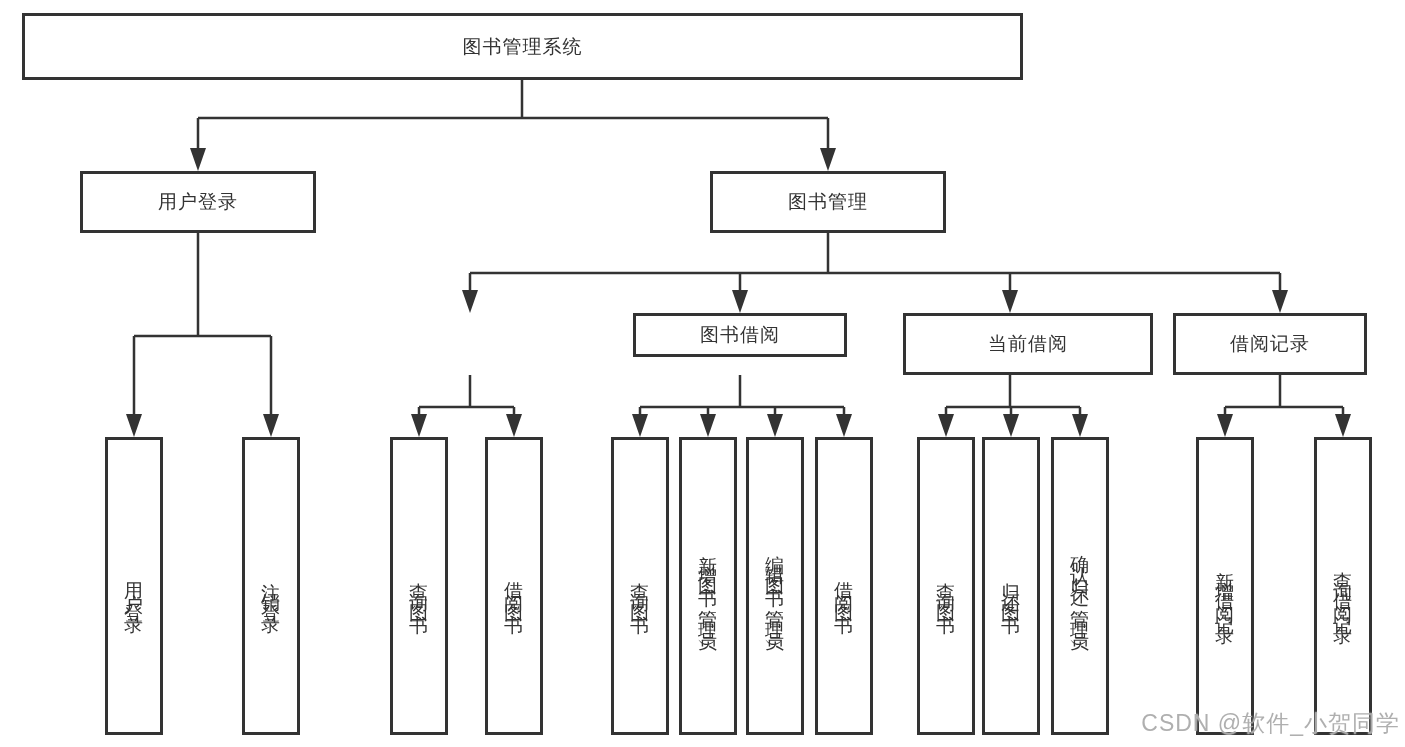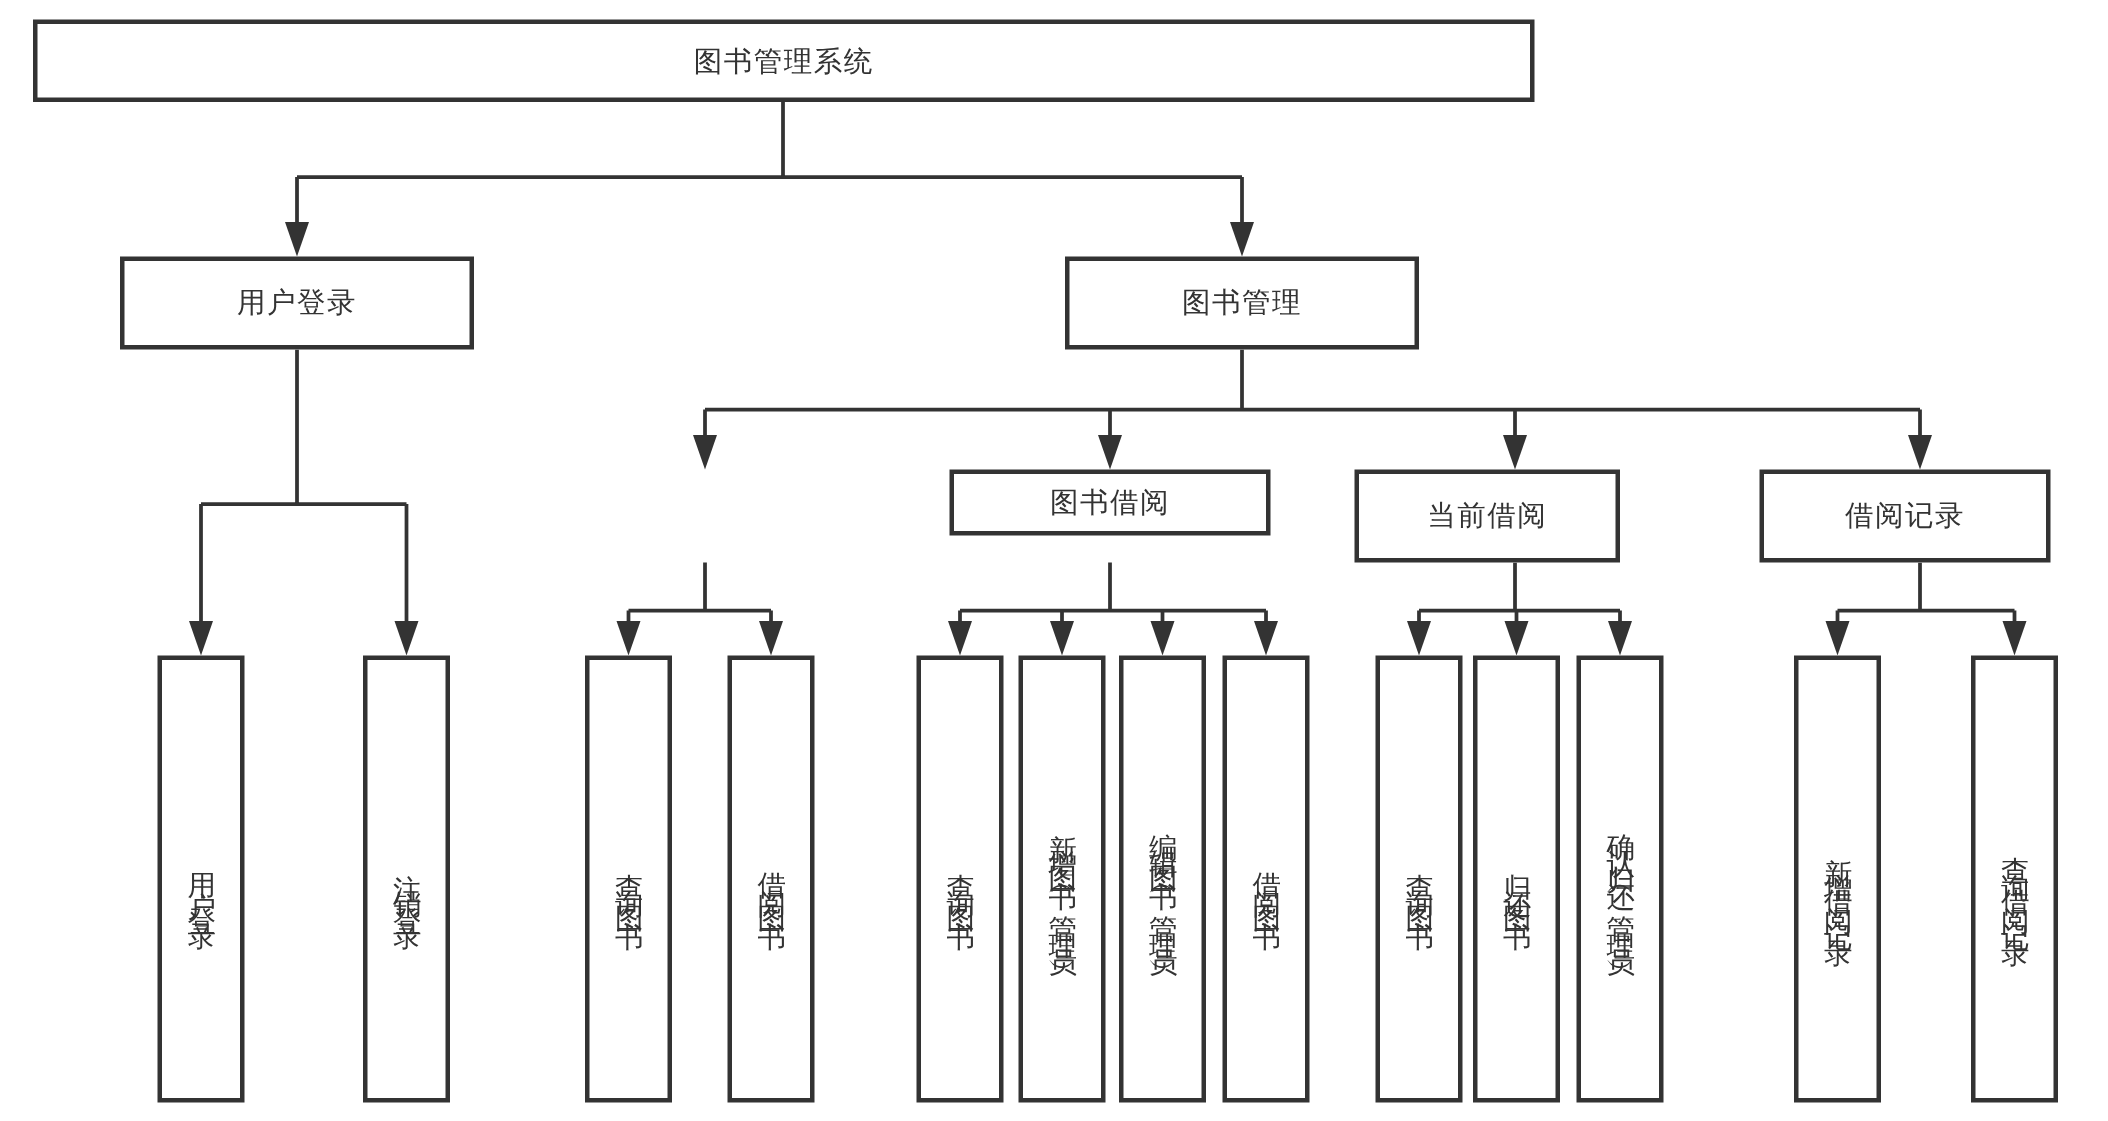--- a/index.html
+++ b/index.html
@@ -88,35 +88,35 @@
       <polygon points="767,414 783,414 775,437"></polygon>
       <polygon points="836,414 852,414 844,437"></polygon>
       <polygon points="938,414 954,414 946,437"></polygon>
       <polygon points="1003,414 1019,414 1011,437"></polygon>
       <polygon points="1072,414 1088,414 1080,437"></polygon>
       <polygon points="1217,414 1233,414 1225,437"></polygon>
       <polygon points="1335,414 1351,414 1343,437"></polygon>
     </g>
   </svg>
 
-  <div class="node" style="left:22px;top:13px;width:1001px;height:55px;">
+  <div class="node" style="left:22px;top:13px;width:1001px;height:67px;">
     <span>图书管理系统</span>
   </div>
 
   <div class="node" style="left:80px;top:171px;width:236px;height:62px;">
     <span>用户登录</span>
   </div>
   <div class="node" style="left:710px;top:171px;width:236px;height:62px;">
     <span>图书管理</span>
   </div>
 
   <div class="node" style="left:633px;top:313px;width:214px;height:44px;">
     <span>图书借阅</span>
   </div>
-  <div class="node" style="left:903px;top:313px;width:177px;height:62px;">
+  <div class="node" style="left:903px;top:313px;width:250px;height:62px;">
     <span>当前借阅</span>
   </div>
   <div class="node" style="left:1173px;top:313px;width:194px;height:62px;">
     <span>借阅记录</span>
   </div>
 
   <div class="node leaf" style="left:105px;">
     <span>用户登录</span>
   </div>
   <div class="node leaf" style="left:242px;">
@@ -149,14 +149,15 @@
   <div class="node leaf" style="left:1051px;">
     <span>确认归还（管理员）</span>
   </div>
   <div class="node leaf" style="left:1196px;">
     <span>新增借阅记录</span>
   </div>
   <div class="node leaf" style="left:1314px;">
     <span>查询借阅记录</span>
   </div>
 
+  <div class="watermark">CSDN @软件_小贺同学</div>
 
 </div>
 
 </body></html>

